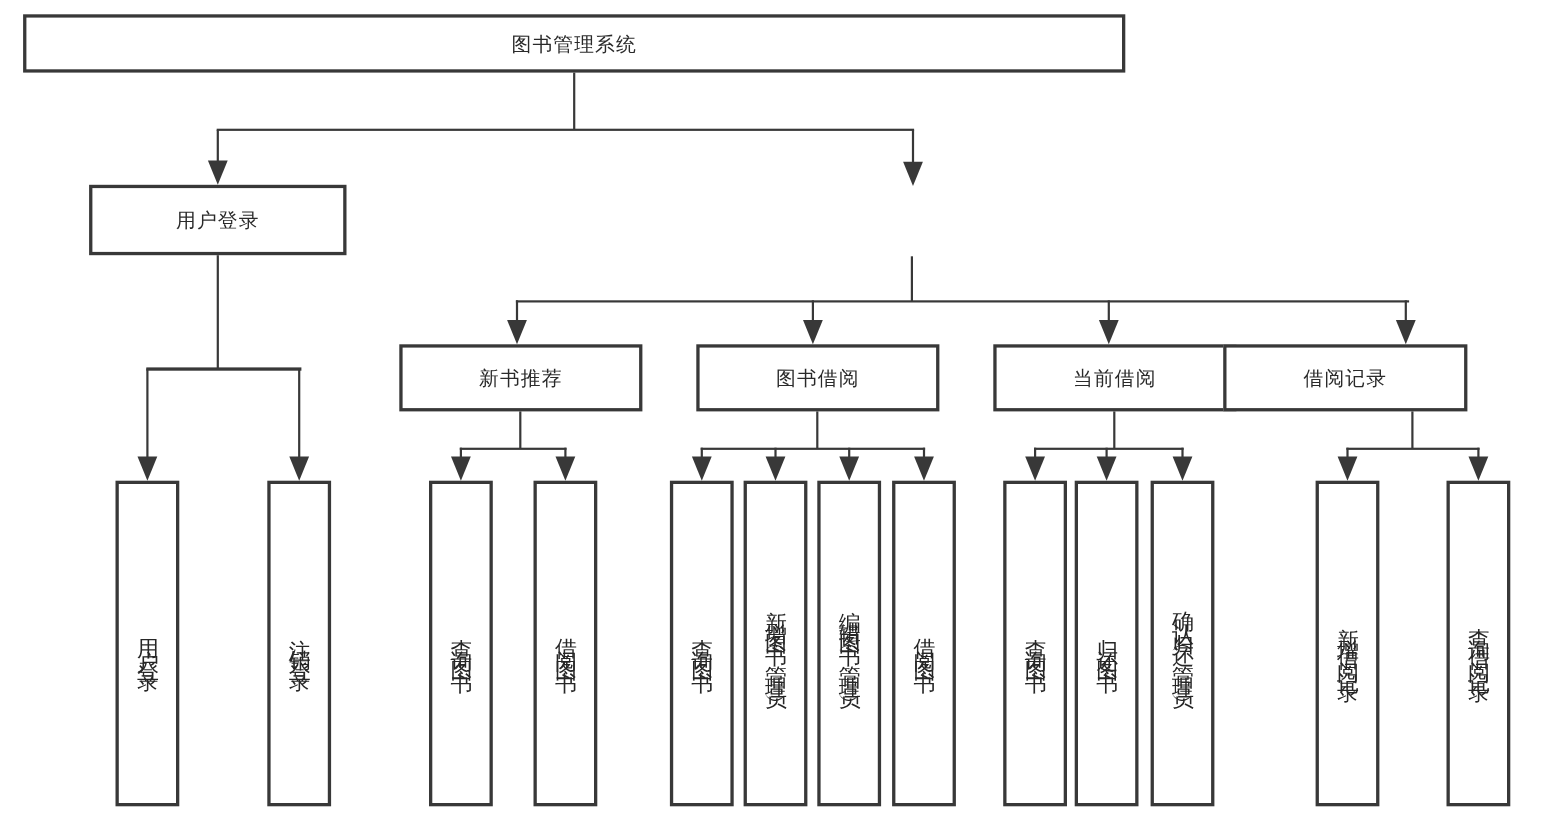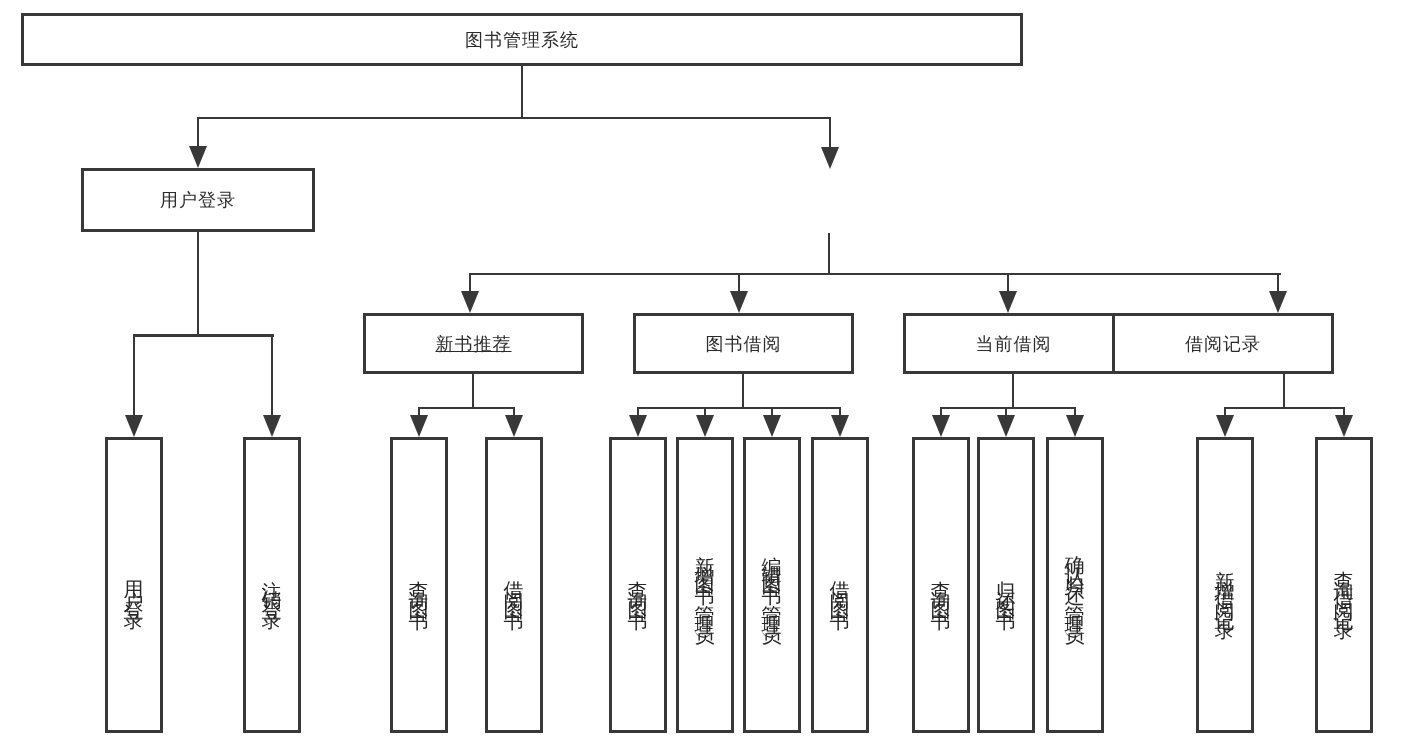--- a/index.html
+++ b/index.html
@@ -38,21 +38,21 @@
 <div id="canvas">
 
   <div class="node" style="left:21px;top:13px;width:1002px;height:53px;">
     <span class="lbl">图书管理系统</span>
   </div>
 
   <div class="node" style="left:81px;top:168px;width:234px;height:64px;">
     <span class="lbl">用户登录</span>
   </div>
 
-  <div class="node" style="left:363px;top:313px;width:221px;height:61px;text-decoration:underline;">
+  <div class="node" style="left:363px;top:313px;width:221px;height:61px;">
     <span class="lbl">新书推荐</span>
   </div>
   <div class="node" style="left:903px;top:313px;width:221px;height:61px;">
     <span class="lbl">当前借阅</span>
   </div>
   <div class="node" style="left:633px;top:313px;width:221px;height:61px;">
     <span class="lbl">图书借阅</span>
   </div>
   <div class="node" style="left:1112px;top:313px;width:222px;height:61px;">
     <span class="lbl">借阅记录</span>

